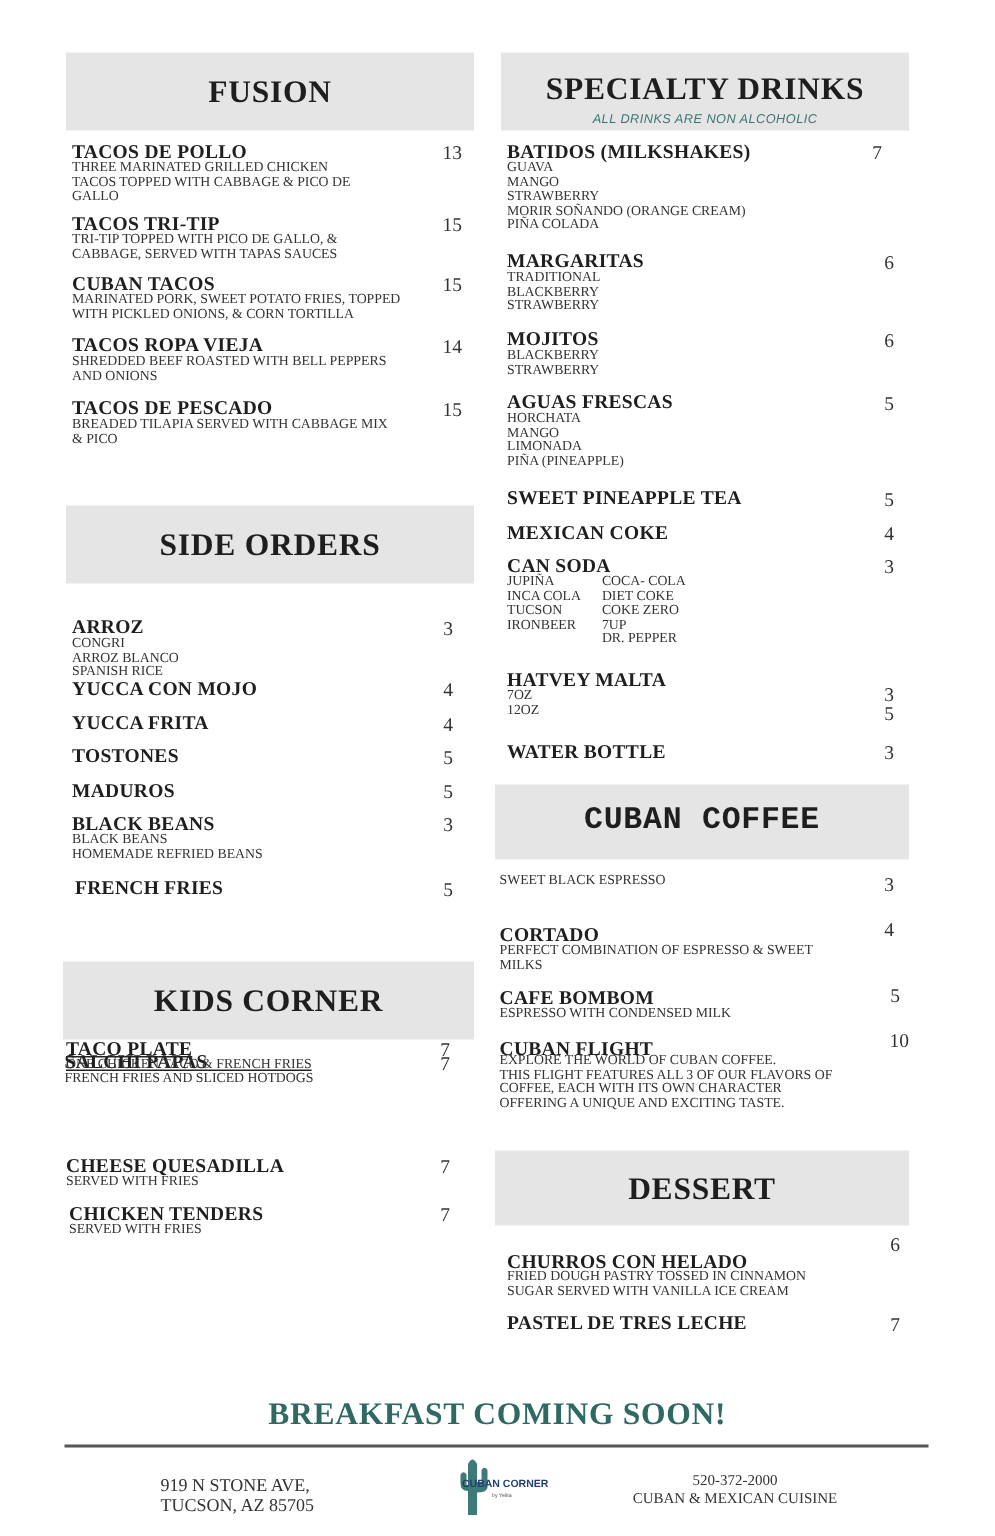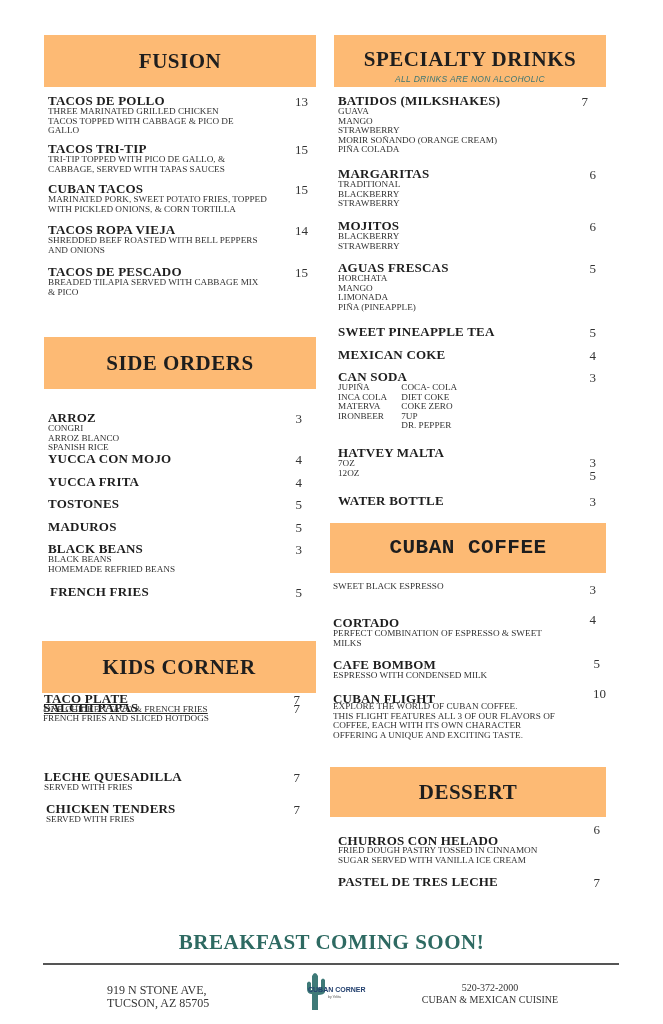--- a/index.html
+++ b/index.html
@@ -1,18 +1,18 @@
 <!DOCTYPE html>
 <html><head>
 <meta charset="utf-8">
 <style>
   html, body { margin:0; padding:0; background:#ffffff; }
   body { width:663px; height:1024px; position:relative; overflow:hidden; font-family:"DejaVu Serif", "Liberation Serif", serif; color:#222; }
   .col { position:absolute; }
-  .header { background:#fdba74; text-align:center; font-family:"Liberation Serif", serif; font-weight:bold; color:#1e1e1e; letter-spacing:0.5px; }
+  .header { background:#e5e5e5; text-align:center; font-family:"Liberation Serif", serif; font-weight:bold; color:#1e1e1e; letter-spacing:0.5px; }
   .header .title { display:block; font-size:21px; }
   .header .sub { display:block; font-family:"Liberation Sans", sans-serif; font-style:italic; font-weight:normal; font-size:8.5px; color:#3c7674; margin-top:2px; letter-spacing:0.3px; }
   .item { position:absolute; left:0; right:0; }
   .item .name { font-family:"Liberation Serif", serif; font-weight:bold; font-size:13px; color:#1e1e1e; line-height:13px; letter-spacing:0.2px; }
   .item .price { position:absolute; right:0; top:0; font-family:"Liberation Serif", serif; font-size:13px; color:#333; }
   .item .desc { font-family:"Liberation Serif", serif; font-size:9.2px; line-height:9.6px; color:#333; text-transform:uppercase; }
   .soda-grid { display:flex; gap:14px; }
   .soda-grid div { font-family:Liberation Serif, serif; font-size:9.2px; line-height:9.6px; color:#333; }
   .malta-prices { position:absolute; right:0; font-family:"Liberation Serif", serif; font-size:13px; line-height:13px; color:#333; text-align:right; }
   .banner { position:absolute; left:0; width:663px; top:930px; text-align:center; font-family:"Liberation Serif", serif; font-weight:bold; font-size:21px; color:#2e6a62; letter-spacing:0.5px; }
@@ -106,21 +106,21 @@
     <div class="name">SALCHI PAPAS</div>
     <div class="price">7</div>
     <div class="desc">FRENCH FRIES AND SLICED HOTDOGS</div>
   </div>
   <div class="item" style="top:657px; left:0px; right:16px;text-decoration:underline;">
     <div class="name">TACO PLATE</div>
     <div class="price">7</div>
     <div class="desc">ONE CHICKEN TACO &amp; FRENCH FRIES</div>
   </div>
   <div class="item" style="top:735px; left:0px; right:16px;">
-    <div class="name">LECHE QUESADILLA</div>
+    <div class="name">CHEESE QUESADILLA</div>
     <div class="price">7</div>
     <div class="desc">SERVED WITH FRIES</div>
   </div>
   <div class="item" style="top:767px; left:2px; right:16px;">
     <div class="name">CHICKEN TENDERS</div>
     <div class="price">7</div>
     <div class="desc">SERVED WITH FRIES</div>
   </div>
 </div>
 
@@ -169,21 +169,21 @@
     <div class="name">MEXICAN COKE</div>
     <div class="price">4</div>
   </div>
   <div class="item" style="top:335px; left:4px; right:10px;">
     <div class="name">CAN SODA</div>
     <div class="price">3</div>
     <div class="soda-grid">
       <div>
         <div>JUPIÑA</div>
         <div>INCA COLA</div>
-        <div>MATERVA</div>
+        <div>TUCSON</div>
         <div>IRONBEER</div>
       </div>
       <div>
         <div>COCA- COLA</div>
         <div>DIET COKE</div>
         <div>COKE ZERO</div>
         <div>7UP</div>
         <div>DR. PEPPER</div>
       </div>
     </div>

